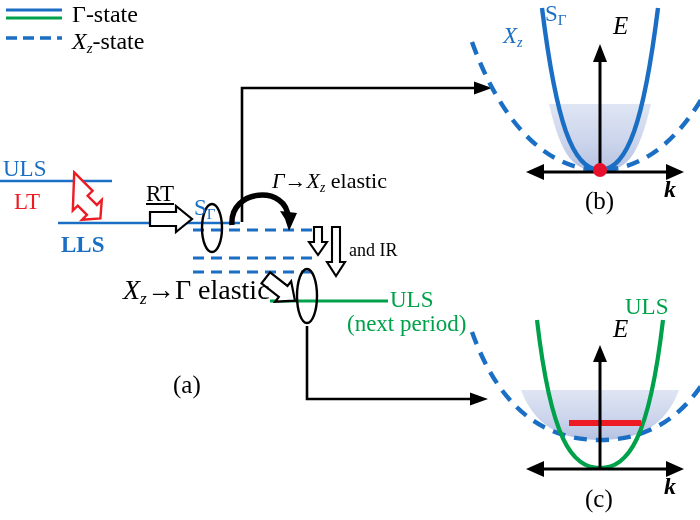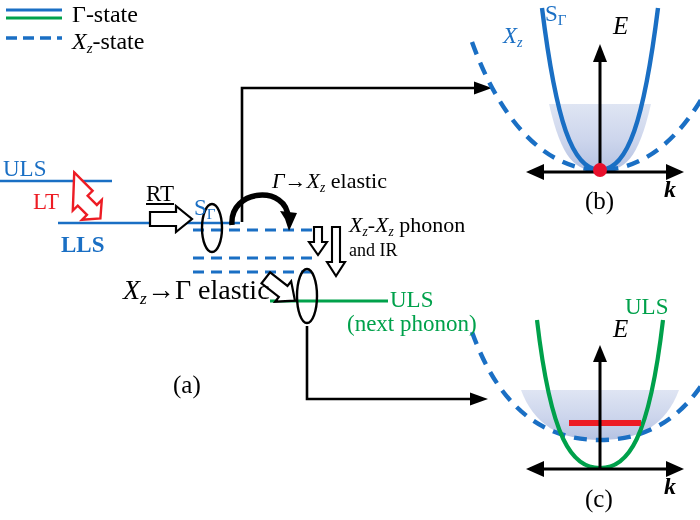--- a/index.html
+++ b/index.html
@@ -172,47 +172,44 @@
   </svg>
 
   <div class="lbl black-text" style="left:72px; top:29px; font-size:24px;">
     <span class="serif-italic">X</span><span class="sub">z</span><span>-state</span>
   </div>
 
   <div class="lbl black-text" style="left:72px; top:2px; font-size:24px;">Γ-state</div>
 
   <div class="lbl blue-text" style="left:3px; top:157px; font-size:23px;">ULS</div>
 
-  <div class="lbl red-text" style="left:14px; top:190px; font-size:23px;margin-left:19px;">LT</div>
+  <div class="lbl red-text" style="left:14px; top:190px; font-size:23px;">LT</div>
 
   <div class="lbl blue-text" style="left:61px; top:233px; font-size:23px;font-weight:bold;">LLS</div>
 
   <div class="lbl black-text" style="left:146px; top:182px; font-size:23px;text-decoration:underline;">RT</div>
 
   <div class="lbl blue-text" style="left:194px; top:196px; font-size:23px;">
     <span>S</span><span class="sub-up">Γ</span>
   </div>
 
   <div class="lbl black-text" style="left:272px; top:170px; font-size:22px;">
     <span class="serif-italic">Γ→X</span><span class="sub">z</span><span> elastic</span>
   </div>
 
-  <div class="lbl black-text" style="left:349px; top:214px; font-size:22px;">
-    <span class="serif-italic">X</span><span class="sub">z</span><span class="serif-italic">-X</span><span class="sub">z</span><span> phonon</span>
-  </div>
 
   <div class="lbl black-text" style="left:349px; top:241px; font-size:18px;">and IR</div>
 
   <div class="lbl black-text" style="left:123px; top:276px; font-size:28px;">
     <span class="serif-italic">X</span><span class="sub">z</span><span>→Γ elastic</span>
   </div>
 
   <div class="lbl green-text" style="left:390px; top:288px; font-size:23px;">ULS</div>
 
-  <div class="lbl green-text" style="left:347px; top:312px; font-size:23px;">(next phonon)</div>
+  <div class="lbl green-text" style="left:347px; top:312px; font-size:23px;">(next period)</div>
 
   <div class="lbl black-text" style="left:173px; top:372px; font-size:25px;">(a)</div>
 
   <div class="lbl blue-text" style="left:503px; top:24px; font-size:23px;text-align:right;">
     <span class="serif-italic">X</span><span class="sub">z</span>
   </div>
 
   <div class="lbl blue-text" style="left:545px; top:2px; font-size:23px;">
     <span>S</span><span class="sub-up">Γ</span>
   </div>

